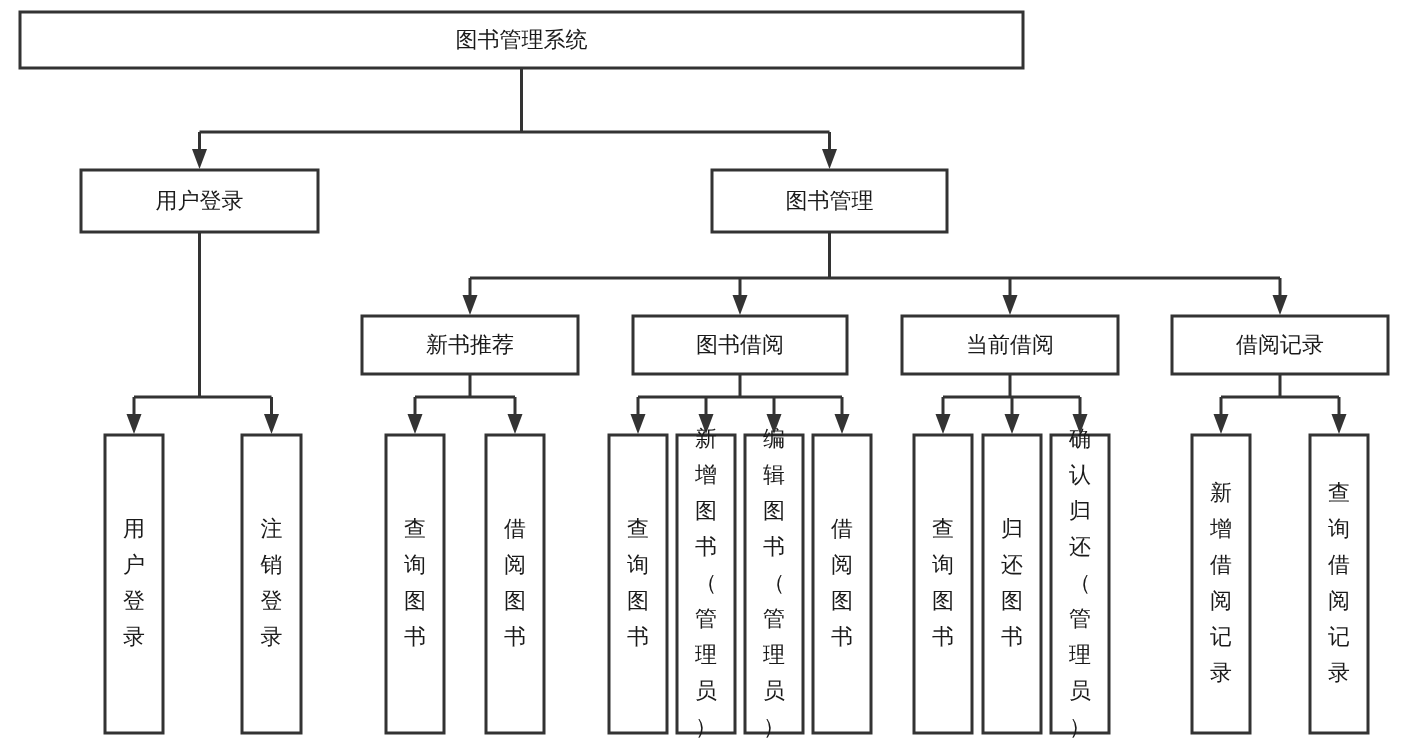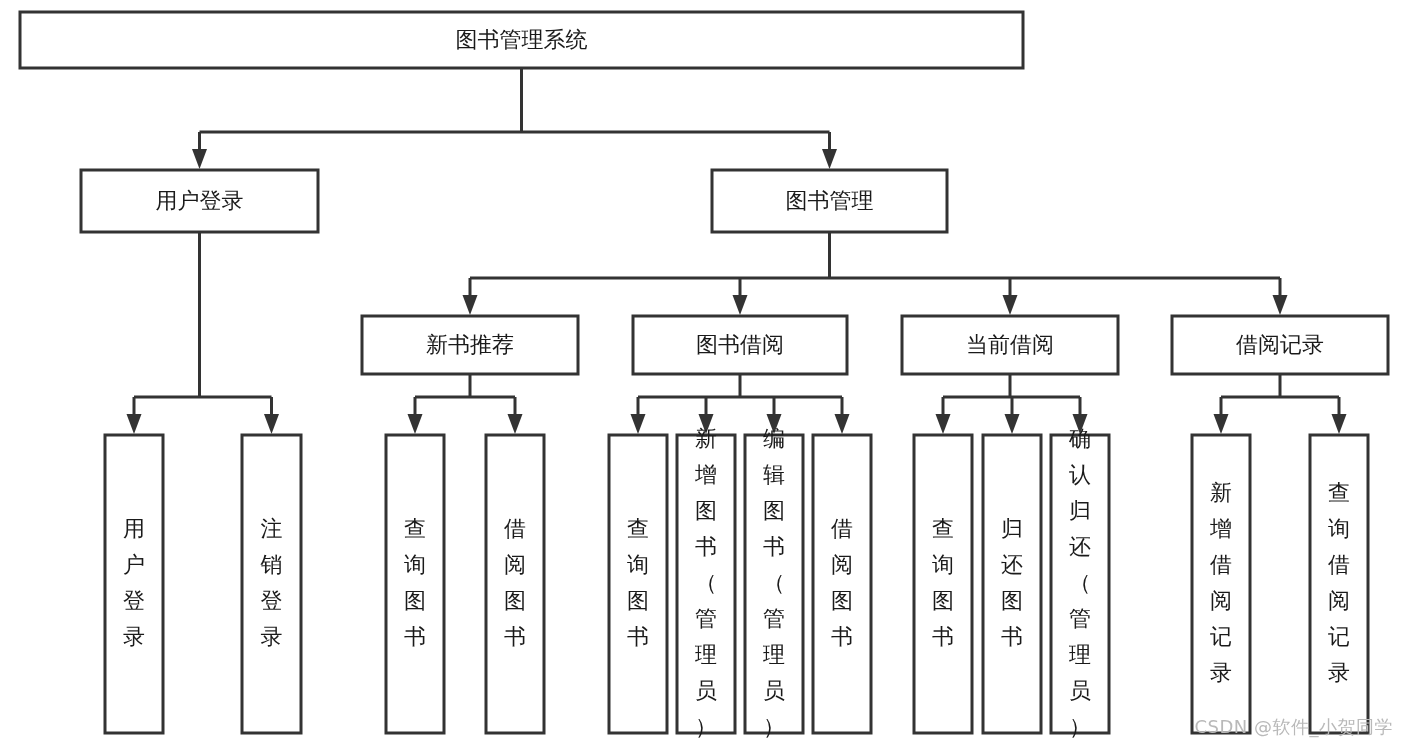--- a/index.html
+++ b/index.html
@@ -215,14 +215,13 @@
         <g>
           <rect class="node-rect" x="1192" y="435" width="58" height="298"></rect>
           <text class="node-label-vertical" x="1221" y="0"><tspan x="1221" y="494" dominant-baseline="middle">新</tspan><tspan x="1221" y="530" dominant-baseline="middle">增</tspan><tspan x="1221" y="566" dominant-baseline="middle">借</tspan><tspan x="1221" y="602" dominant-baseline="middle">阅</tspan><tspan x="1221" y="638" dominant-baseline="middle">记</tspan><tspan x="1221" y="674" dominant-baseline="middle">录</tspan></text>
         </g>
         <g>
           <rect class="node-rect" x="1310" y="435" width="58" height="298"></rect>
           <text class="node-label-vertical" x="1339" y="0"><tspan x="1339" y="494" dominant-baseline="middle">查</tspan><tspan x="1339" y="530" dominant-baseline="middle">询</tspan><tspan x="1339" y="566" dominant-baseline="middle">借</tspan><tspan x="1339" y="602" dominant-baseline="middle">阅</tspan><tspan x="1339" y="638" dominant-baseline="middle">记</tspan><tspan x="1339" y="674" dominant-baseline="middle">录</tspan></text>
         </g>
       </g>
   </svg>
-  <div class="watermark">CSDN @软件_小贺同学</div>
 </div>
 
 </body></html>

